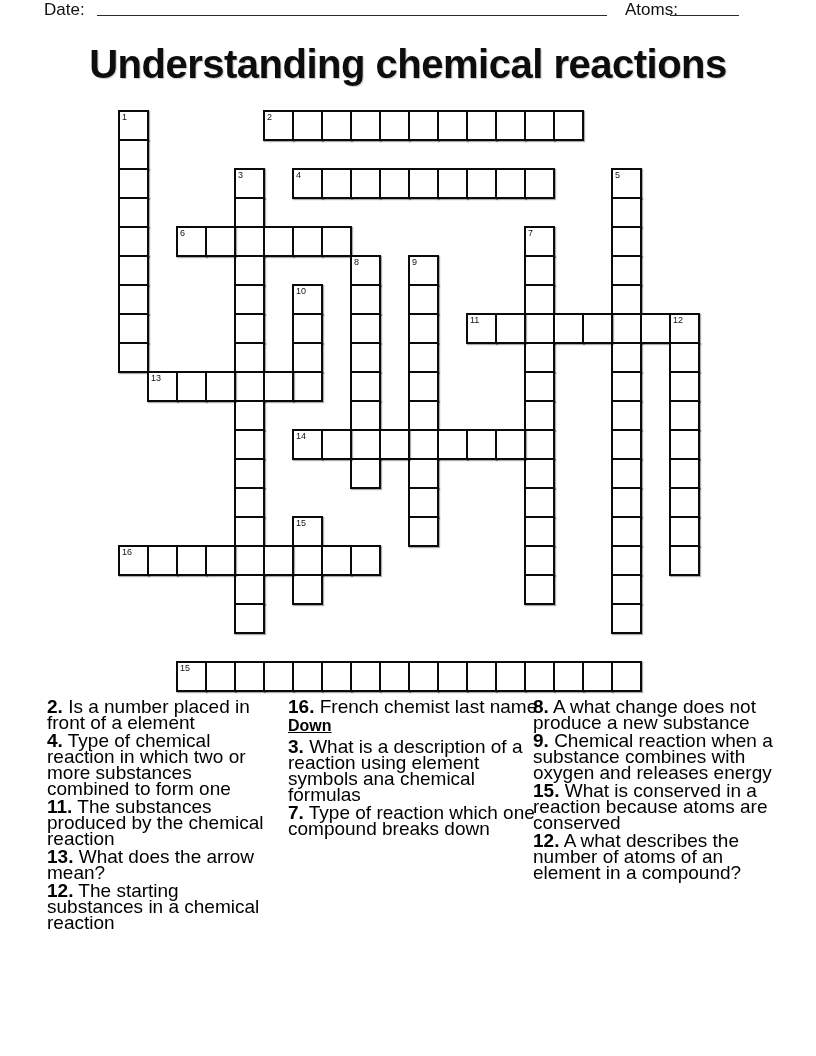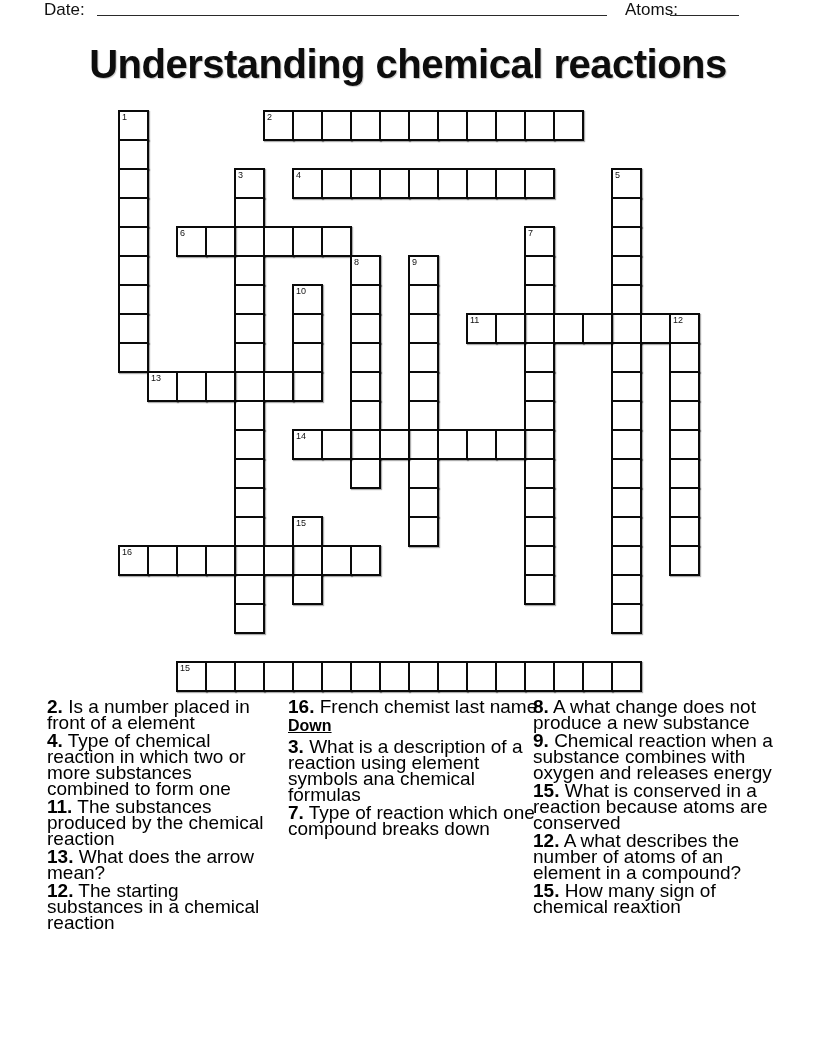--- a/index.html
+++ b/index.html
@@ -250,17 +250,16 @@
         <p class="clue"><span class="clue-num">16.</span> French chemist last name</p>
         <div class="clue-header">Down</div>
         <p class="clue"><span class="clue-num">3.</span> What is a description of a reaction using element symbols ana chemical formulas</p>
         <p class="clue"><span class="clue-num">7.</span> Type of reaction which one compound breaks down</p>
       </div>
     <div class="clue-col c3">
         <p class="clue"><span class="clue-num">8.</span> A what change does not produce a new substance</p>
         <p class="clue"><span class="clue-num">9.</span> Chemical reaction when a substance combines with oxygen and releases energy</p>
         <p class="clue"><span class="clue-num">15.</span> What is conserved in a reaction because atoms are conserved</p>
         <p class="clue"><span class="clue-num">12.</span> A what describes the number of atoms of an element in a compound?</p>
-        <p class="clue"><span class="clue-num">15.</span> How many sign of chemical reaxtion</p>
       </div>
   </div>
 
 </div>
 
 </body></html>

